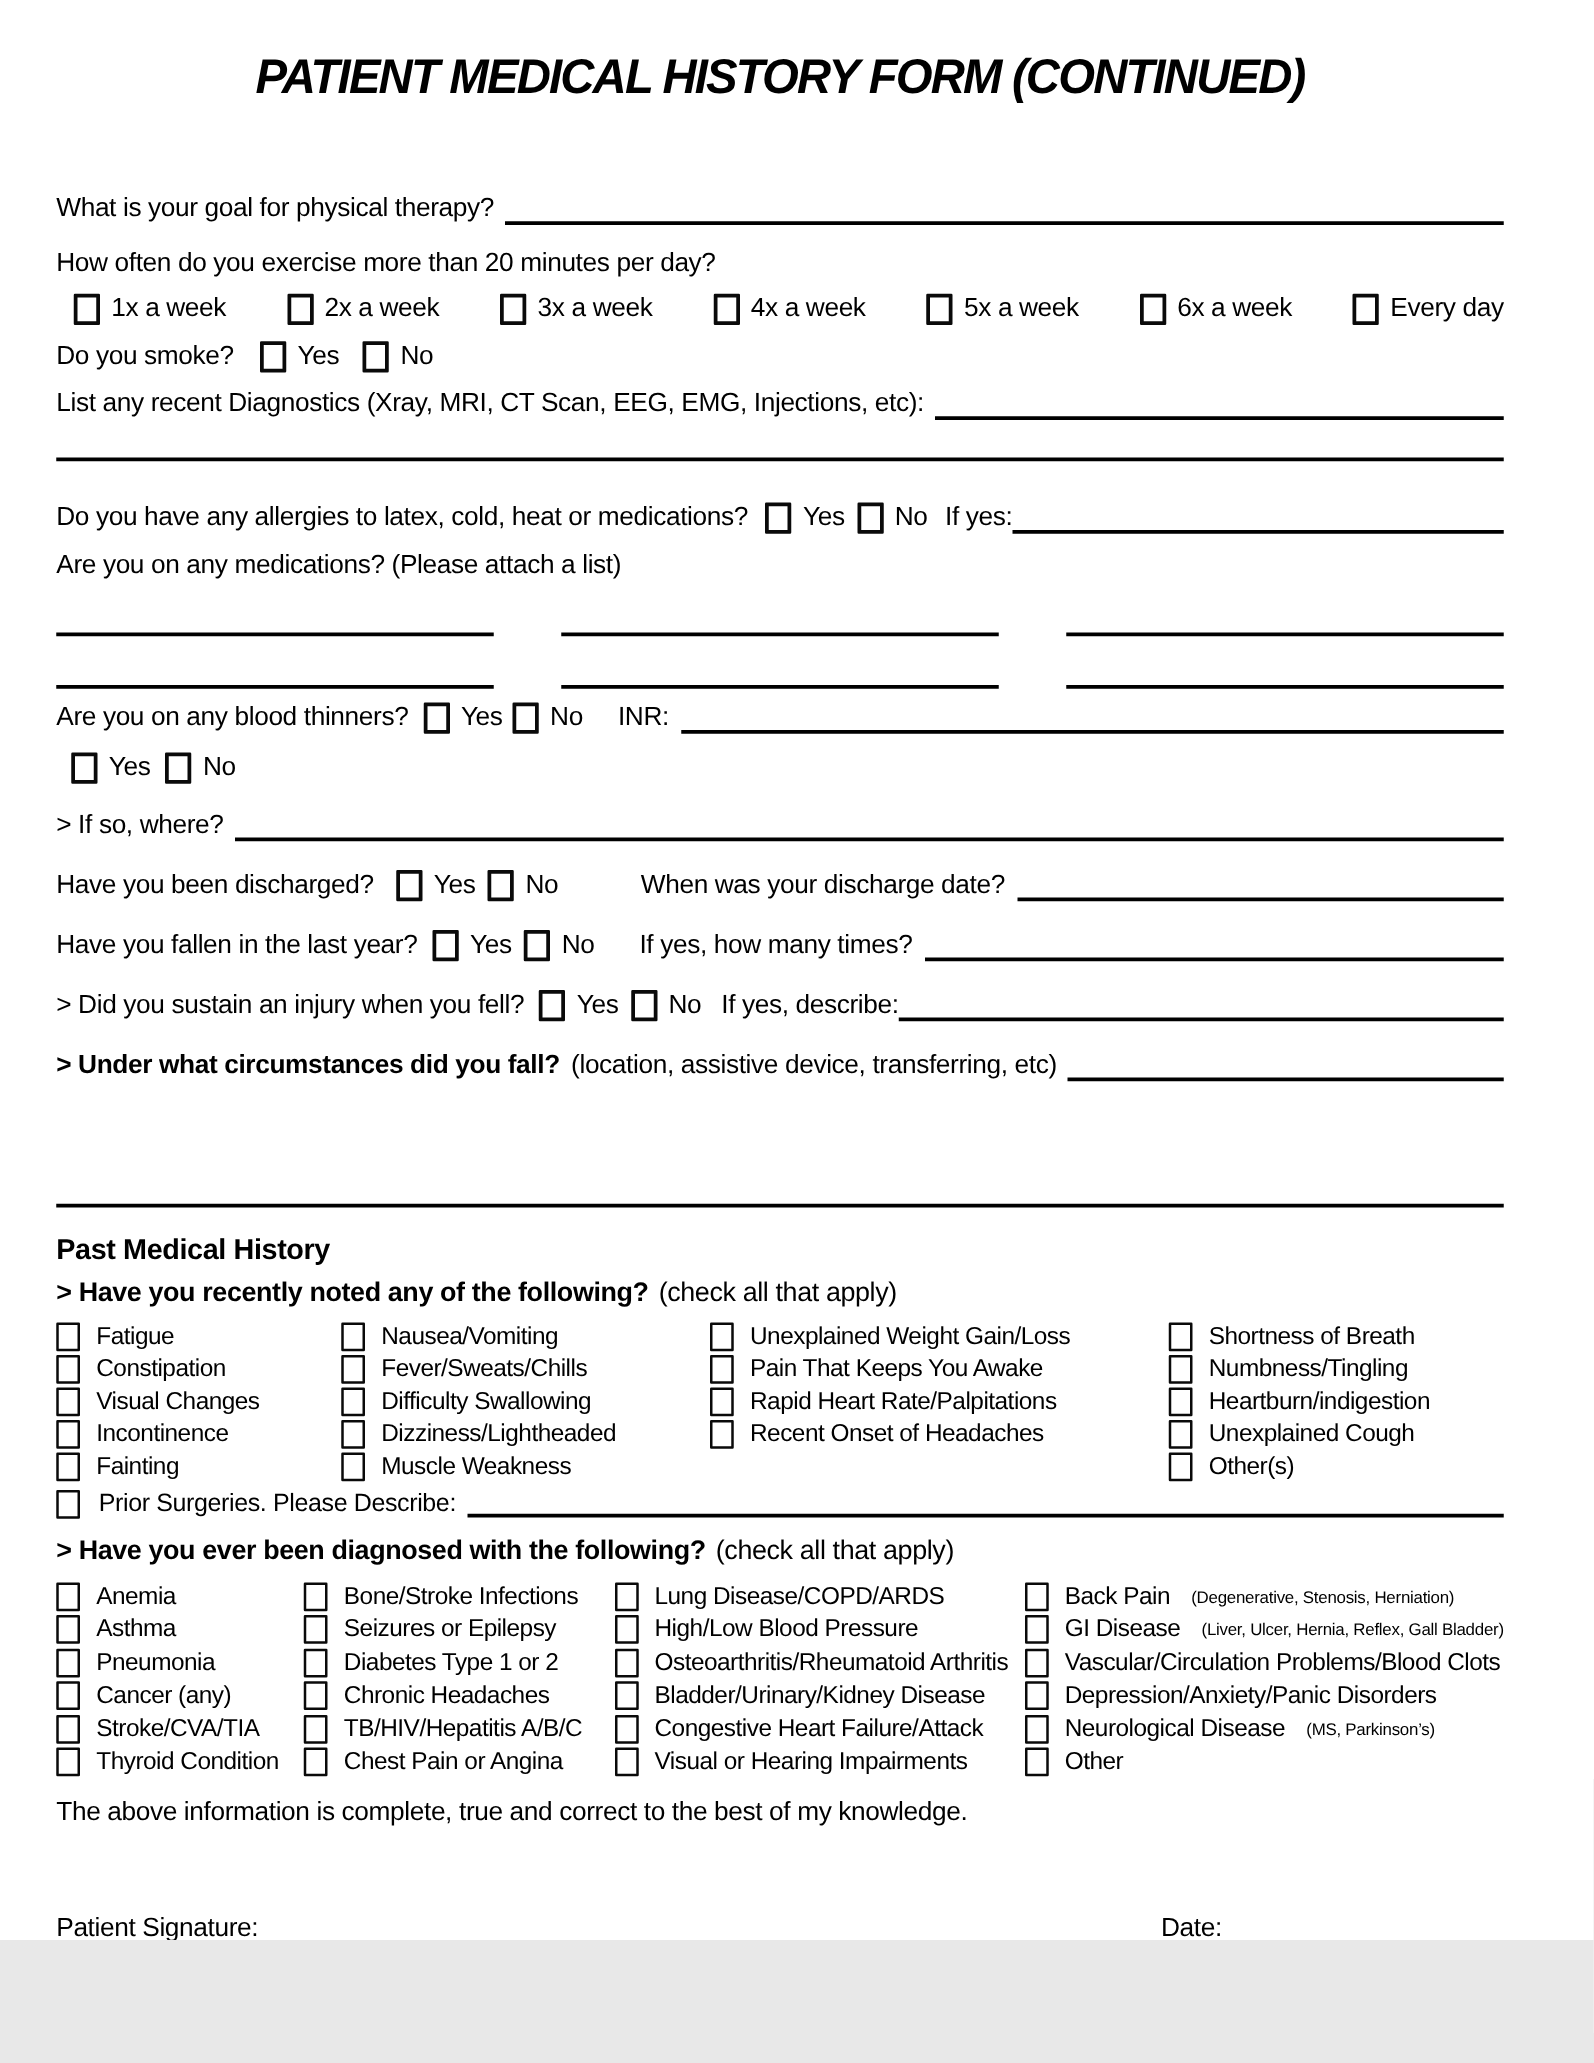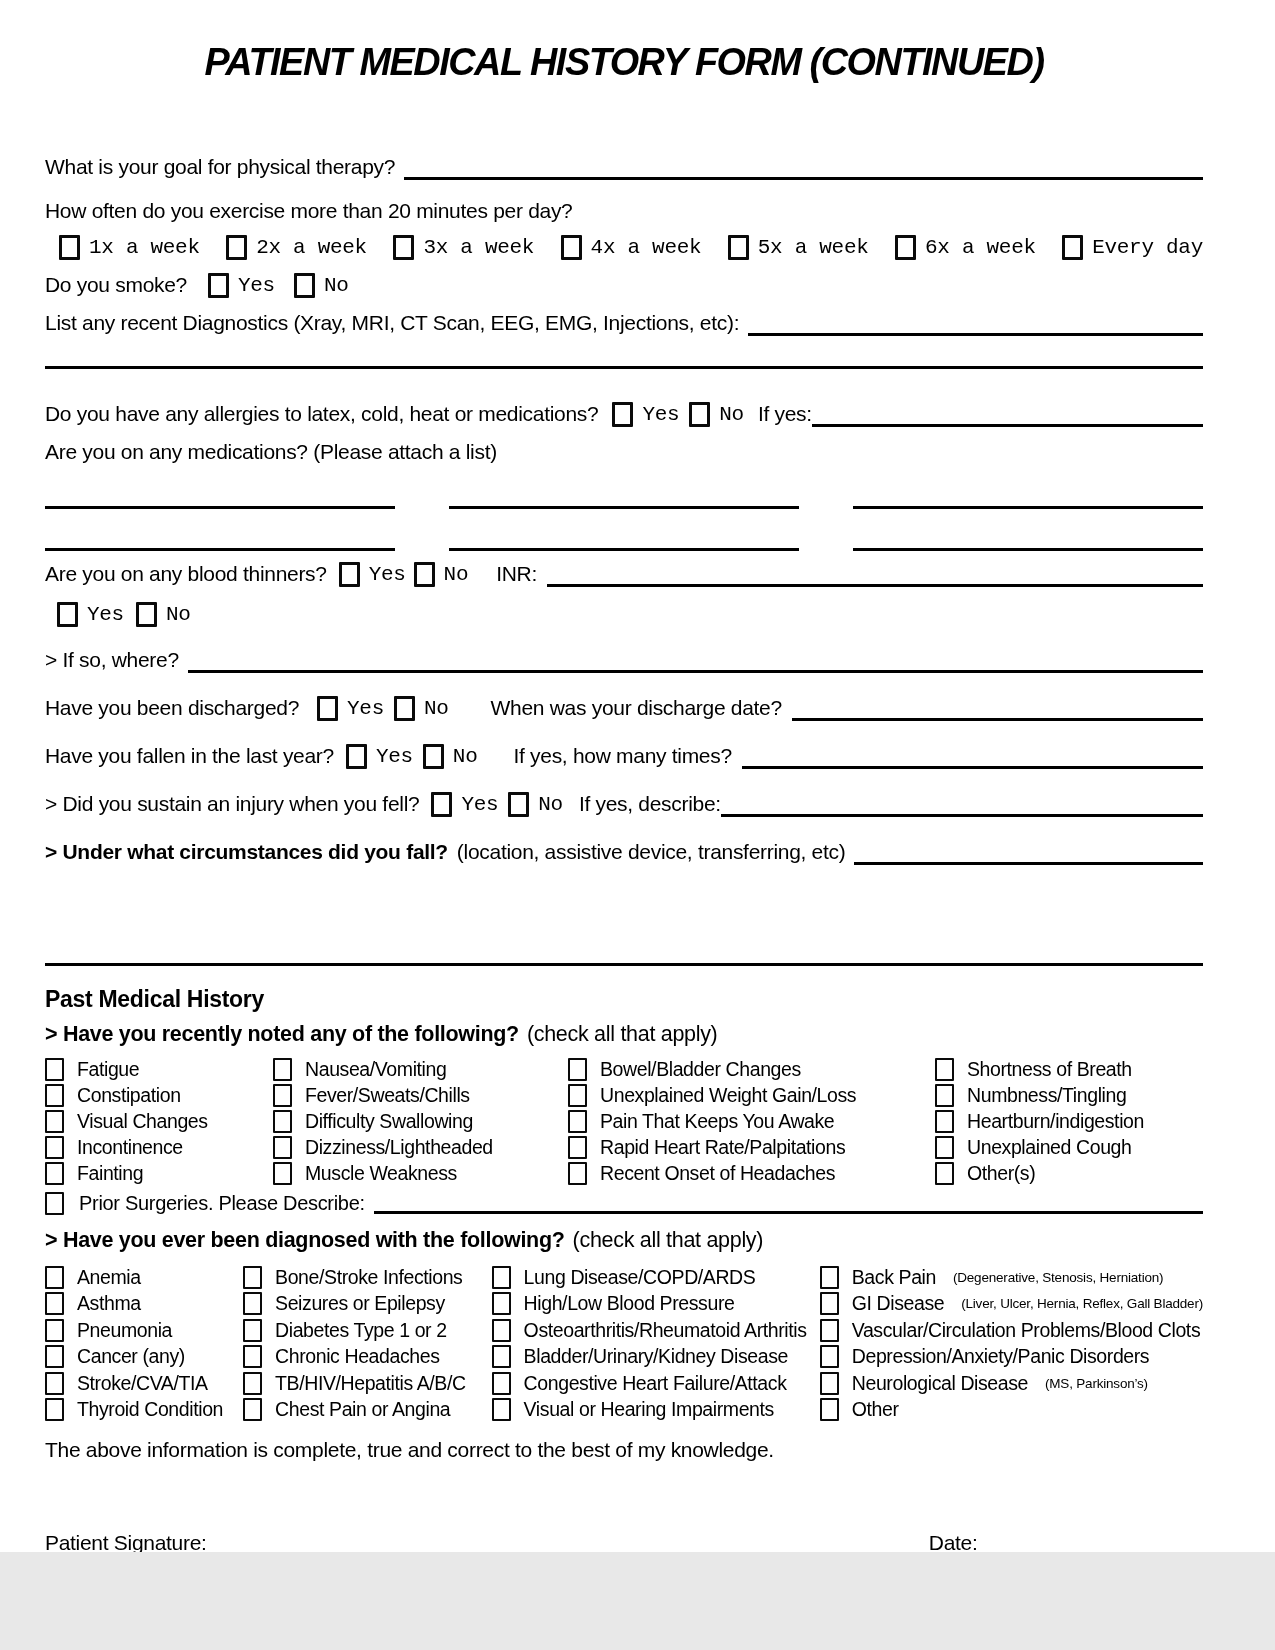--- a/index.html
+++ b/index.html
@@ -34,21 +34,21 @@
   }
   .fullline { height:0; border-bottom:3px solid #000; }
   .cb {
     width:21px; height:25px;
     border:3px solid #0a0a0a;
     border-radius:1px;
     flex:none;
     display:inline-block;
     background:#fff;
   }
-  .opt { display:inline-flex; align-items:center; gap:9px; flex:none;font-family:Liberation Mono, monospace; }
+  .opt { display:inline-flex; align-items:center; gap:9px; flex:none; }
   .bold { font-weight:700; }
   .medrow { display:flex; gap:54px; min-height:34px; align-items:flex-end; }
   .medrow .line { height:30px; }
   
   .cols { display:flex; }
   .col > .item { display:flex; align-items:center; gap:13px; height:26px; }
   .g2 .col > .item { height:26.5px; }
   .cb-s {
     width:19px; height:23px;
     border:2.5px solid #0a0a0a;
@@ -191,21 +191,21 @@
   <div class="row nogap" style="margin-top:14px;">
     <span>Have you been discharged?</span>
     <span class="opt" style="margin-left:18px;">
         <span class="cb"></span>
         <span>Yes</span>
       </span>
     <span class="opt" style="margin-left:10px;">
         <span class="cb"></span>
         <span>No</span>
       </span>
-    <span style="margin-left:42px;">When was your discharge date?</span>
+    <span style="margin-left:66px;">When was your discharge date?</span>
     <span class="line" style="margin-left:10px;"></span>
   </div>
 
   <div class="row nogap" style="margin-top:14px;">
     <span>Have you fallen in the last year?</span>
     <span class="opt" style="margin-left:12px;">
         <span class="cb"></span>
         <span>Yes</span>
       </span>
     <span class="opt" style="margin-left:10px;">
@@ -283,24 +283,20 @@
       <div class="item">
           <span class="cb-s"></span>
           <span class="ilabel">Dizziness/Lightheaded</span>
         </div>
       <div class="item">
           <span class="cb-s"></span>
           <span class="ilabel">Muscle Weakness</span>
         </div>
     </div>
     <div class="col c3">
-      <div class="item">
-          <span class="cb-s"></span>
-          <span class="ilabel">Bowel/Bladder Changes</span>
-        </div>
       <div class="item">
           <span class="cb-s"></span>
           <span class="ilabel">Unexplained Weight Gain/Loss</span>
         </div>
       <div class="item">
           <span class="cb-s"></span>
           <span class="ilabel">Pain That Keeps You Awake</span>
         </div>
       <div class="item">
           <span class="cb-s"></span>

